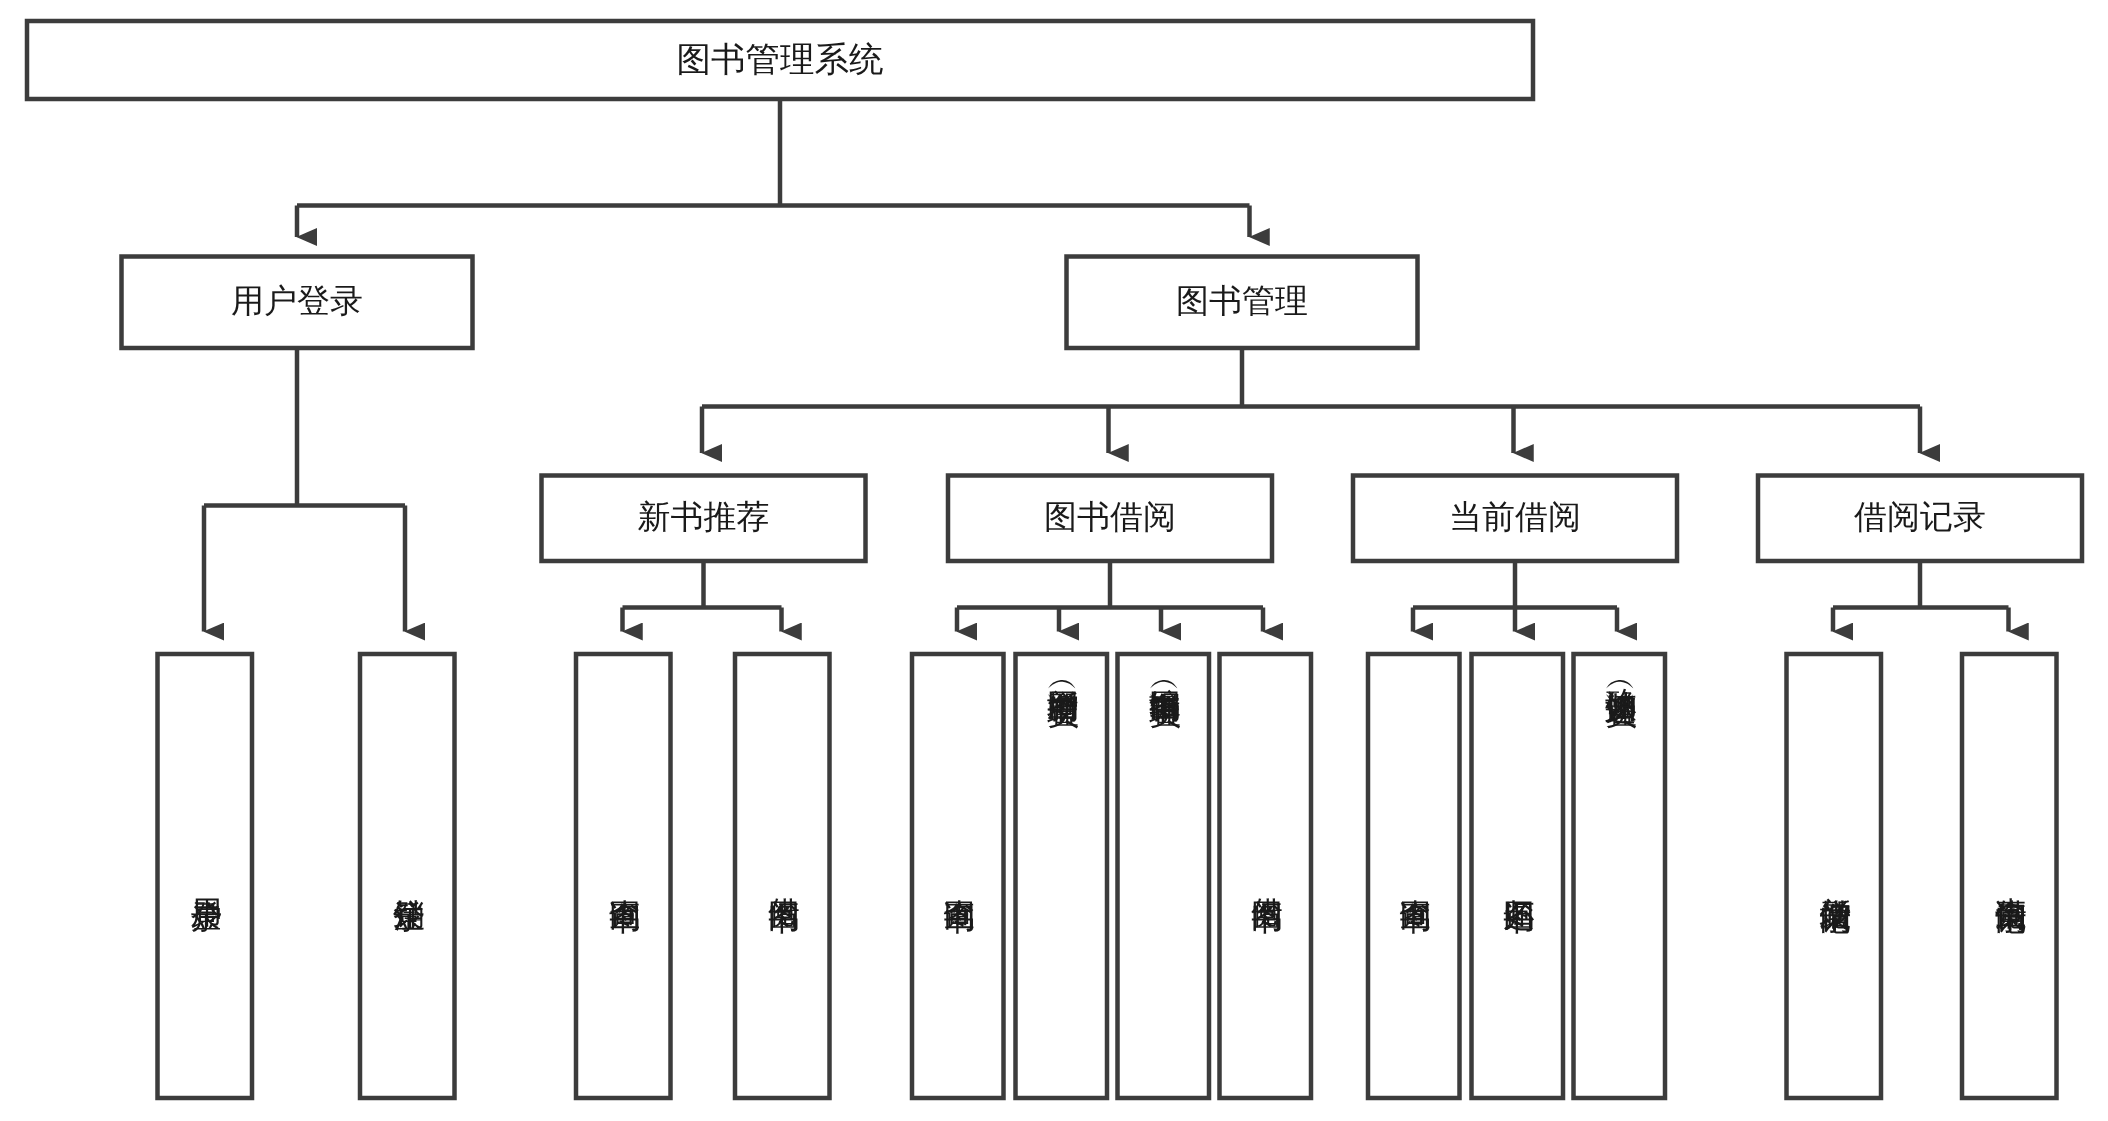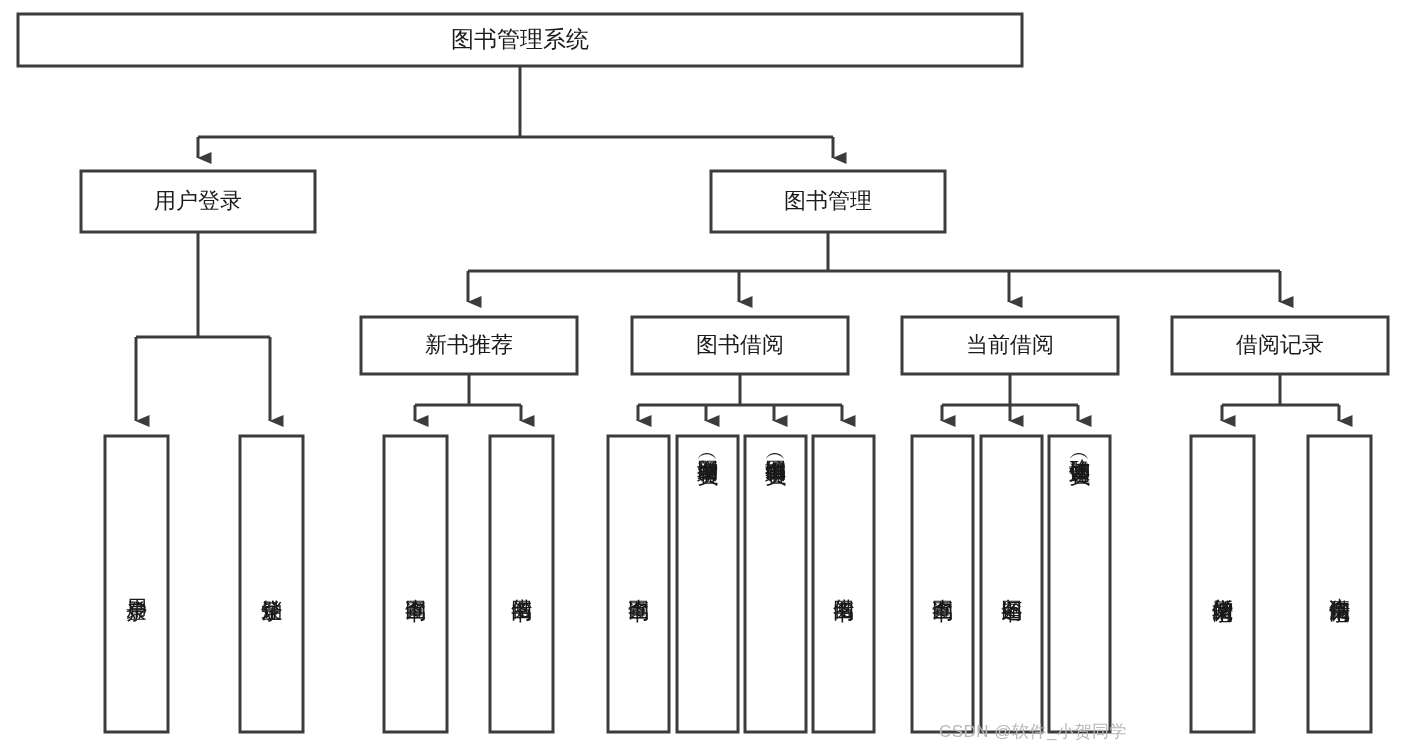--- a/index.html
+++ b/index.html
@@ -230,15 +230,14 @@
   </div>
 
   <div class="vlabel-wrap" style="left:1191px;top:436px;width:63px;height:296px;">
     <span class="vlabel">新增借阅记录</span>
   </div>
 
   <div class="vlabel-wrap" style="left:1308px;top:436px;width:63px;height:296px;">
     <span class="vlabel">查询借阅记录</span>
   </div>
 
-  <div id="watermark">CSDN @软件_小贺同学</div>
 
 </div>
 
 </body></html>

